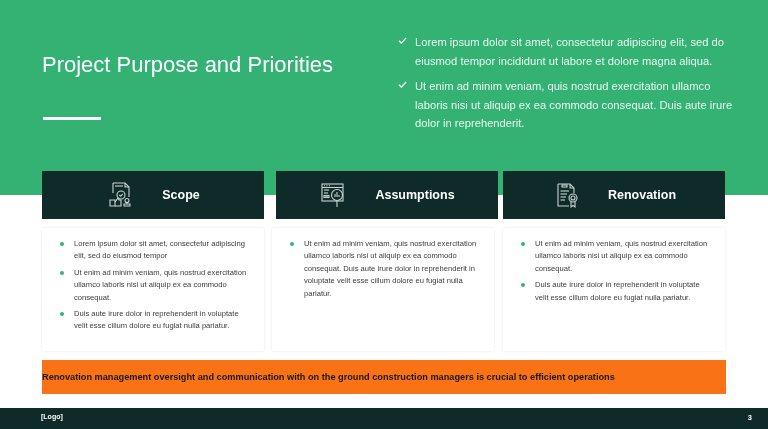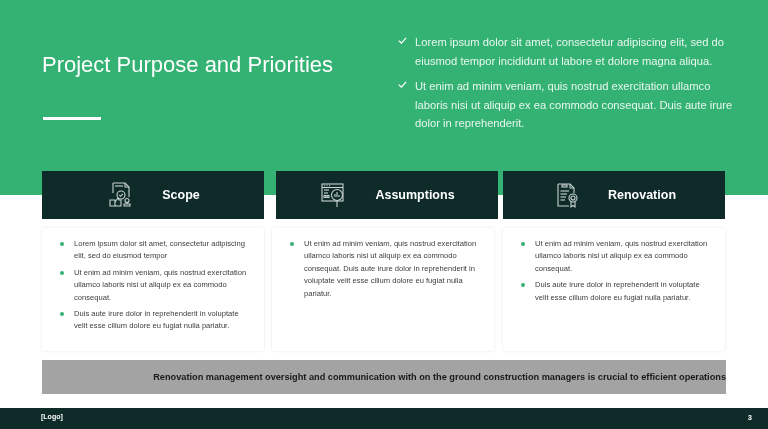--- a/index.html
+++ b/index.html
@@ -11,21 +11,21 @@
   .hero-list { position: absolute; left: 398px; top: 33px; width: 340px; list-style: none; }
   .hero-list li { position: relative; padding-left: 17px; color: #e9f7ef; font-size: 11.2px; line-height: 18.5px; margin-bottom: 7px; }
   .hero-list .check { position: absolute; left: 0; top: 3px; width: 9px; height: 9px; }
   .col-head { position: absolute; top: 171px; height: 48px; background: #0e2b29; display: flex; align-items: center; justify-content: center; gap: 26px; }
   .col-head .hicon { width: 30px; height: 30px; }
   .col-head .hlabel { color: #ffffff; font-weight: 700; font-size: 12.5px; }
   .col-body { position: absolute; top: 228px; height: 123px; background: #ffffff; box-shadow: 0 0 3px rgba(0,0,0,0.10); border-radius: 2px; padding: 10px 14px 0 18px; }
   .col-body ul { list-style: none; }
   .col-body li { position: relative; padding-left: 14px; color: #3c3c3c; font-size: 7.6px; line-height: 12.4px; margin-bottom: 4px; }
   .col-body .dot { position: absolute; left: 0; top: 4px; width: 4px; height: 4px; border-radius: 50%; background: #34b274; }
-  .banner { position: absolute; left: 42px; top: 360px; width: 684px; height: 34px; background: #a3a3a3; display: flex; align-items: center; justify-content: flex-end; }
+  .banner { position: absolute; left: 42px; top: 360px; width: 684px; height: 34px; background: #f97316; display: flex; align-items: center; justify-content: flex-start; }
   .banner span { font-weight: 700; font-size: 9.2px; color: #1a1a1a; }
   .footer { position: absolute; left: 0; top: 408px; width: 768px; height: 21px; background: #0e2b29; }
   .footer .logo { position: absolute; left: 41px; top: 5px; color: #ffffff; font-size: 7px; font-weight: 700; }
   .footer .page { position: absolute; right: 16px; top: 5px; color: #ffffff; font-size: 7.5px; font-weight: 700; }
 </style>
 </head>
 <body>
 
 <div class="hero"></div>
 <h1 class="title">Project Purpose and Priorities</h1>

